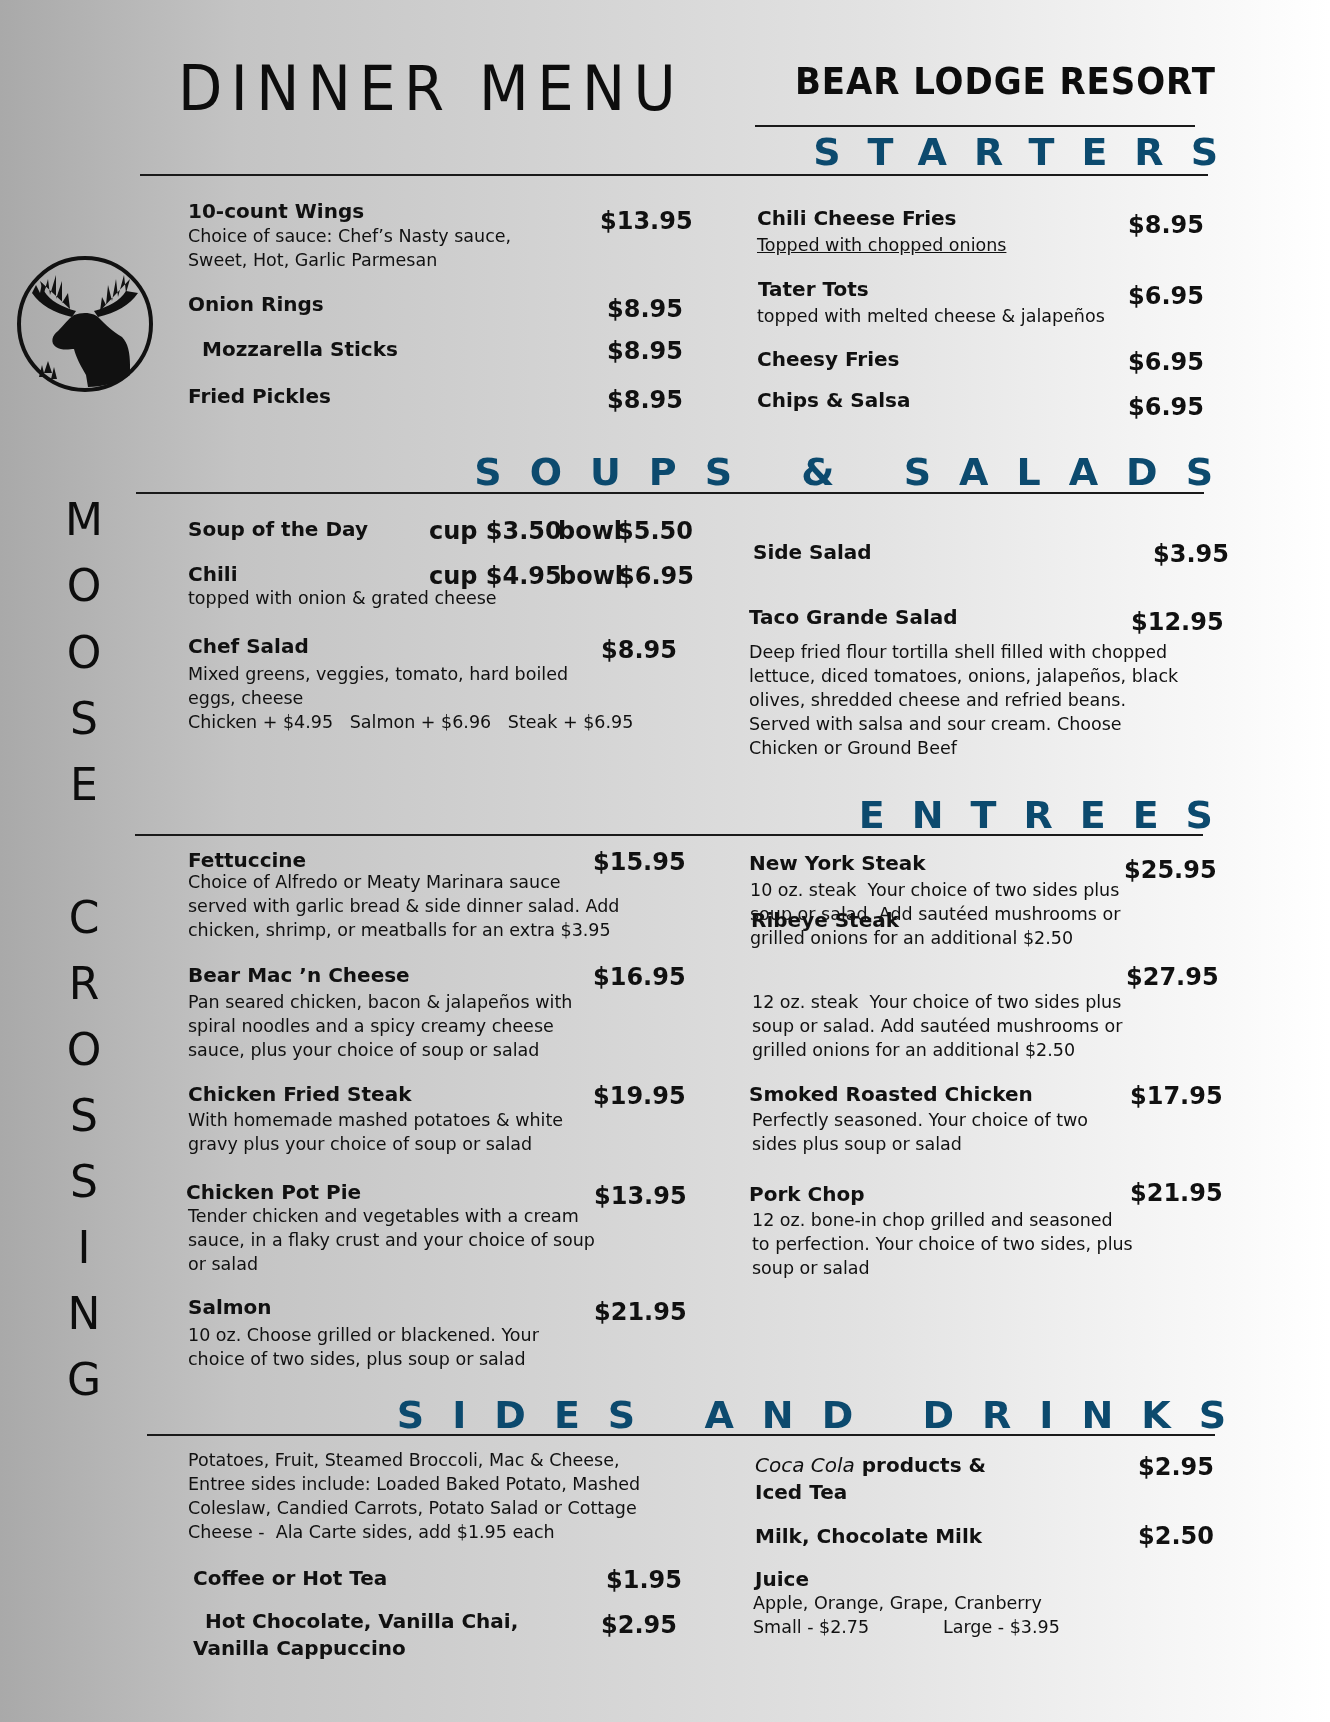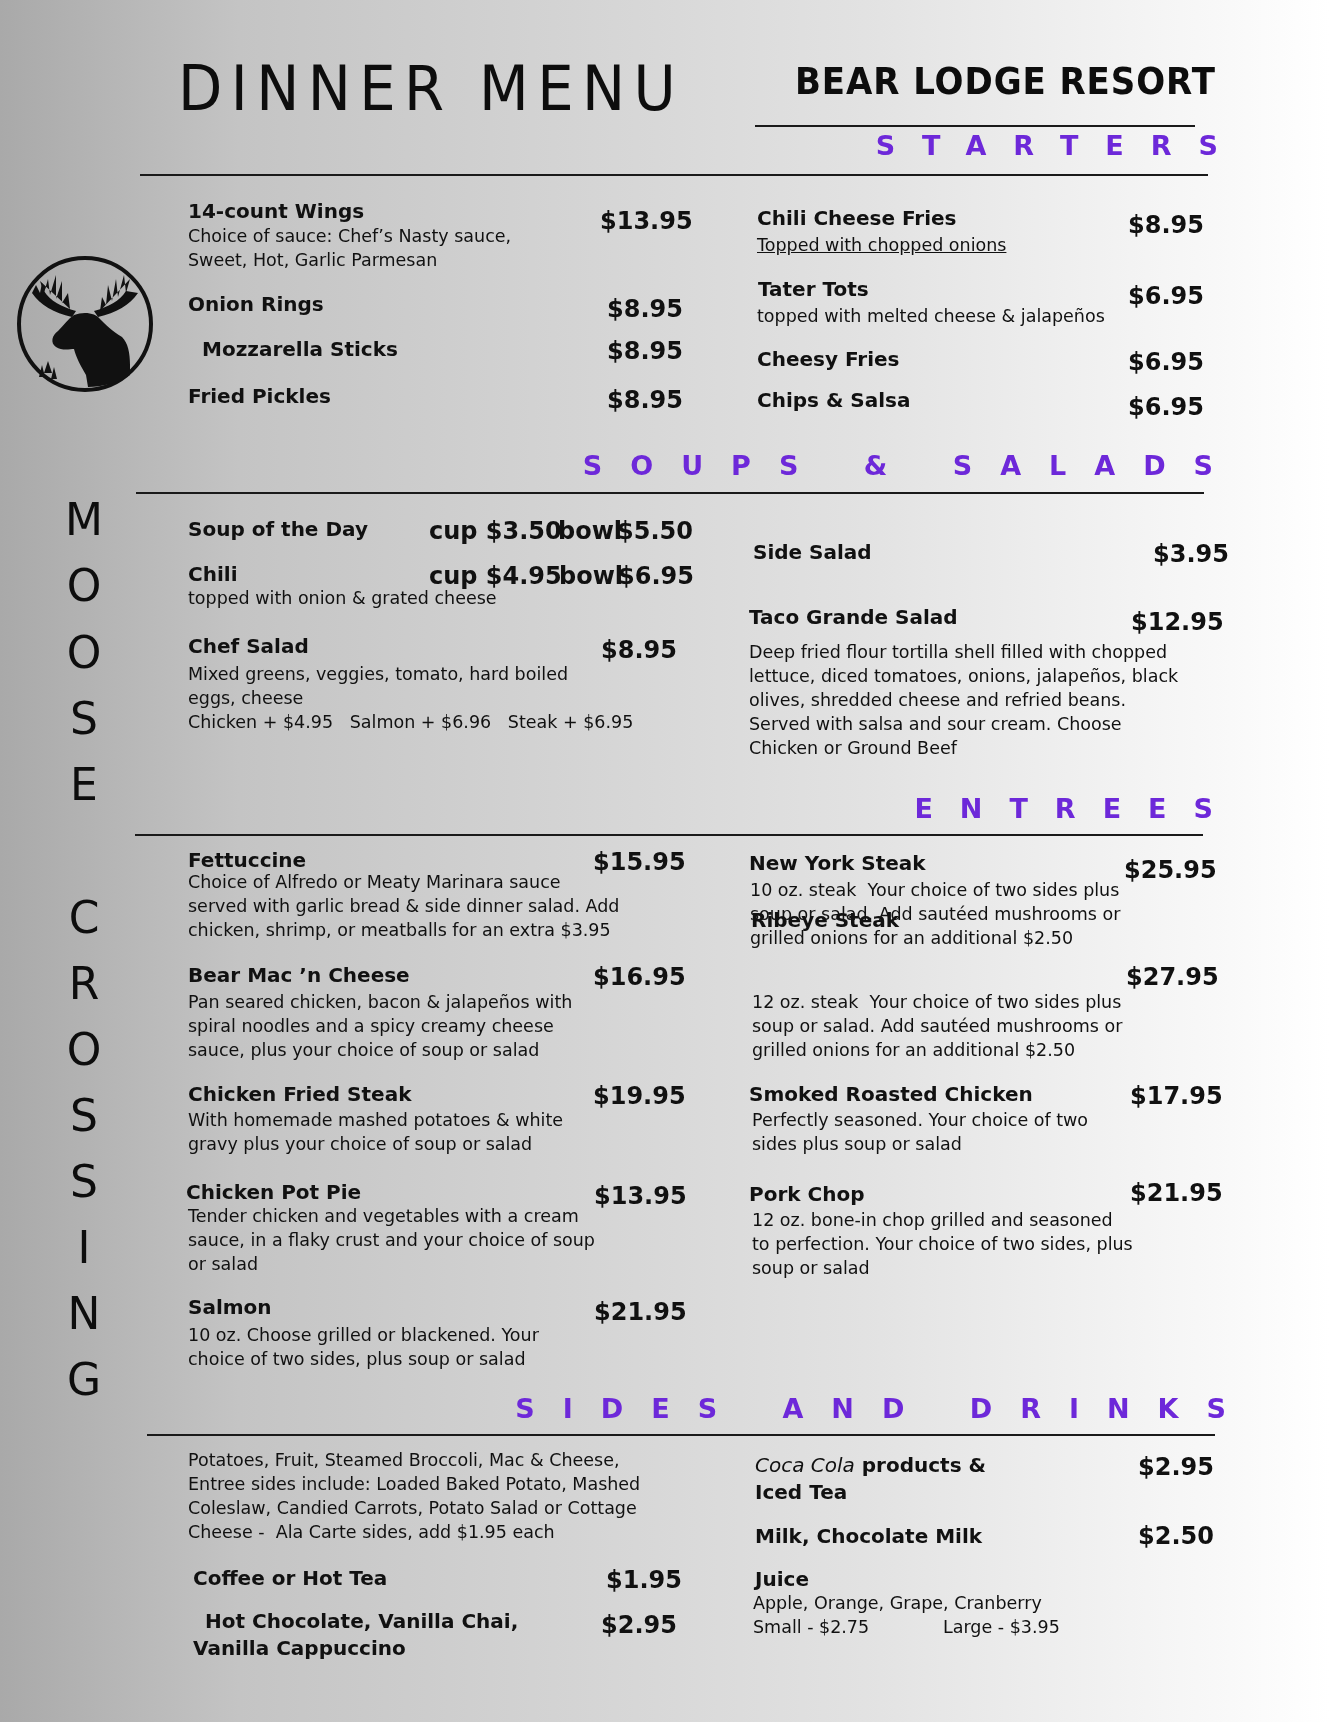--- a/index.html
+++ b/index.html
@@ -14,21 +14,21 @@
     left:178px; top:52px; font-size:62px; letter-spacing:9px; font-weight:400;
     font-family:"DejaVu Sans", sans-serif; transform:scaleX(0.93); transform-origin:left top;
     white-space:nowrap; color:#0d0d0d;
   }
   .resort {
     left:795px; top:60px; font-size:37px; font-weight:700; letter-spacing:1px;
     white-space:nowrap; transform:scaleX(0.92); transform-origin:left top; color:#0d0d0d;
   }
   .rule { height:2px; background:#1a1a1a; }
   .section-head {
-    font-weight:700; font-size:27px; white-space:nowrap; color:#6d28d9;
+    font-weight:700; font-size:38px; white-space:nowrap; color:#0c4a6e;
     text-align:left; letter-spacing:28px;
   }
   .item-name { font-size:20px; font-weight:600; white-space:nowrap; }
   .item-desc { font-size:17.5px; line-height:24px; font-weight:400; }
   .price { font-size:24px; font-weight:600; white-space:nowrap; }
   .vletter {
     position:absolute; left:62px; width:44px; text-align:center;
     font-size:44px; font-weight:400; color:#0d0d0d;
   }
   .logo { left:14px; top:253px; width:142px; height:142px; }
@@ -66,21 +66,21 @@
   <div class="vletter" style="top:1090px;">S</div>
   <div class="vletter" style="top:1156px;">S</div>
   <div class="vletter" style="top:1222px;">I</div>
   <div class="vletter" style="top:1288px;">N</div>
   <div class="vletter" style="top:1354px;">G</div>
 </div>
 
 <div class="abs section-head" style="right:112px; top:130px; letter-spacing:27px; margin-right:-27px;">STARTERS</div>
 <div class="abs rule" style="left:140px; top:174px; width:1068px;"></div>
 
-<div class="abs item-name" style="left:188px; top:199px;">14-count Wings</div>
+<div class="abs item-name" style="left:188px; top:199px;">10-count Wings</div>
 <div class="abs price" style="left:600px; top:207px;">$13.95</div>
 <div class="abs item-desc" style="left:188px; top:224px;">
   <div>Choice of sauce: Chef’s Nasty sauce,</div>
   <div>Sweet, Hot, Garlic Parmesan</div>
 </div>
 <div class="abs item-name" style="left:188px; top:292px;">Onion Rings</div>
 <div class="abs price" style="left:607px; top:295px;">$8.95</div>
 <div class="abs item-name" style="left:202px; top:337px;text-align:center;">Mozzarella Sticks</div>
 <div class="abs price" style="left:607px; top:337px;">$8.95</div>
 <div class="abs item-name" style="left:188px; top:384px;">Fried Pickles</div>

